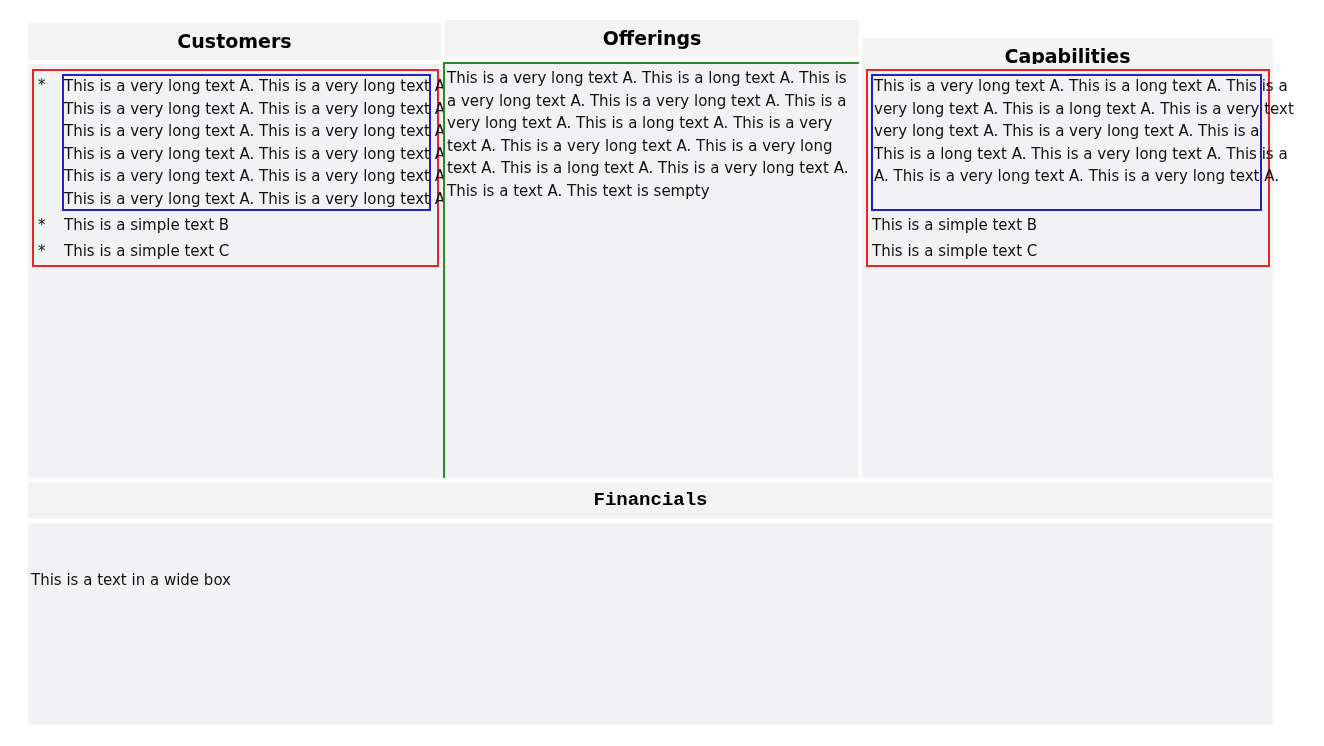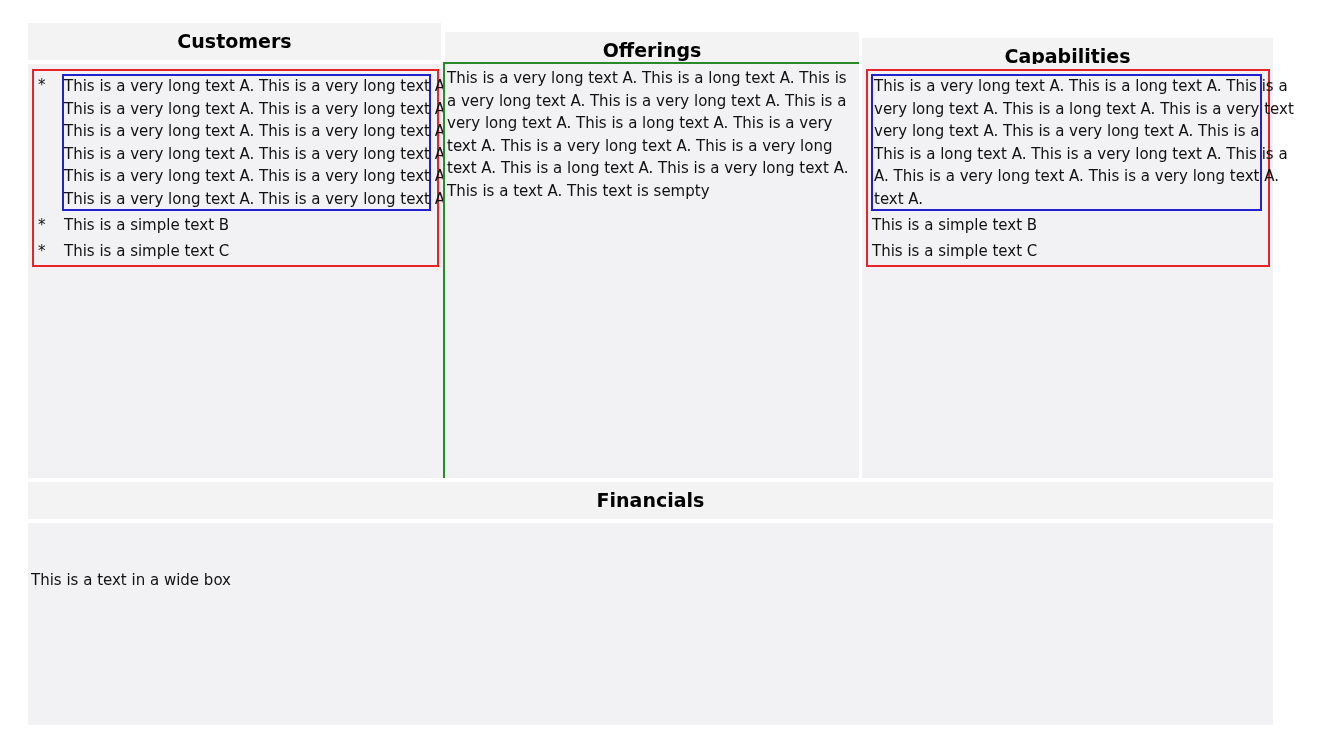--- a/index.html
+++ b/index.html
@@ -30,38 +30,37 @@
     <div class="txt">This is a very long text A. This is a very long text A.</div>
     <div class="txt">This is a very long text A. This is a very long text A.</div>
     <div class="txt">This is a very long text A. This is a very long text A.</div>
   </div>
   <div class="abs txt" style="left:10px; top:150px;">*</div>
   <div class="abs txt" style="left:36px; top:150px;">This is a simple text B</div>
   <div class="abs txt" style="left:10px; top:176px;">*</div>
   <div class="abs txt" style="left:36px; top:176px;">This is a simple text C</div>
 </div>
 
-<div class="hdr" style="left:445px; top:32px; width:414px;">Offerings</div>
+<div class="hdr" style="left:445px; top:20px; width:414px;">Offerings</div>
 <div class="body" style="left:443px; top:62px; width:416px; height:416px;">
   <div class="greenbox" style="left:0; top:0; width:416px; height:416px;"></div>
   <div class="abs txt wrap" style="left:4px; top:5px; width:410px;">This is a very long text A. This is a long text A. This is a very long text A. This is a very long text A. This is a very long text A. This is a long text A. This is a very text A. This is a very long text A. This is a very long text A. This is a long text A. This is a very long text A. This is a text A. This text is sempty</div>
 </div>
 
 <div class="hdr" style="left:862px; top:38px; width:411px;">Capabilities</div>
 <div class="body" style="left:862px; top:64px; width:411px; height:414px; overflow:visible;">
   <div class="redbox" style="left:4px; top:5px; width:404px; height:198px;"></div>
   <div class="bluebox" style="left:9px; top:10px; width:391px; height:137px;"></div>
   <div class="abs" style="left:12px; top:11px;">
     <div class="txt">This is a very long text A. This is a long text A. This is a</div>
     <div class="txt">very long text A. This is a long text A. This is a very text</div>
     <div class="txt">very long text A. This is a very long text A. This is a</div>
     <div class="txt">This is a long text A. This is a very long text A. This is a</div>
     <div class="txt">A. This is a very long text A. This is a very long text A.</div>
-    <div class="txt">text A.</div>
   </div>
   <div class="abs txt" style="left:10px; top:150px;">This is a simple text B</div>
   <div class="abs txt" style="left:10px; top:176px;">This is a simple text C</div>
 </div>
 
-<div class="hdr" style="left:28px; top:482px; width:1245px;">Financials</div>
+<div class="hdr" style="left:28px; top:482px; width:1245px;font-family:Liberation Mono, monospace;">Financials</div>
 <div class="body" style="left:28px; top:523px; width:1245px; height:202px;">
   <div class="abs txt" style="left:3px; top:3px;margin-top:43px;">This is a text in a wide box</div>
 </div>
 
 </body></html>

